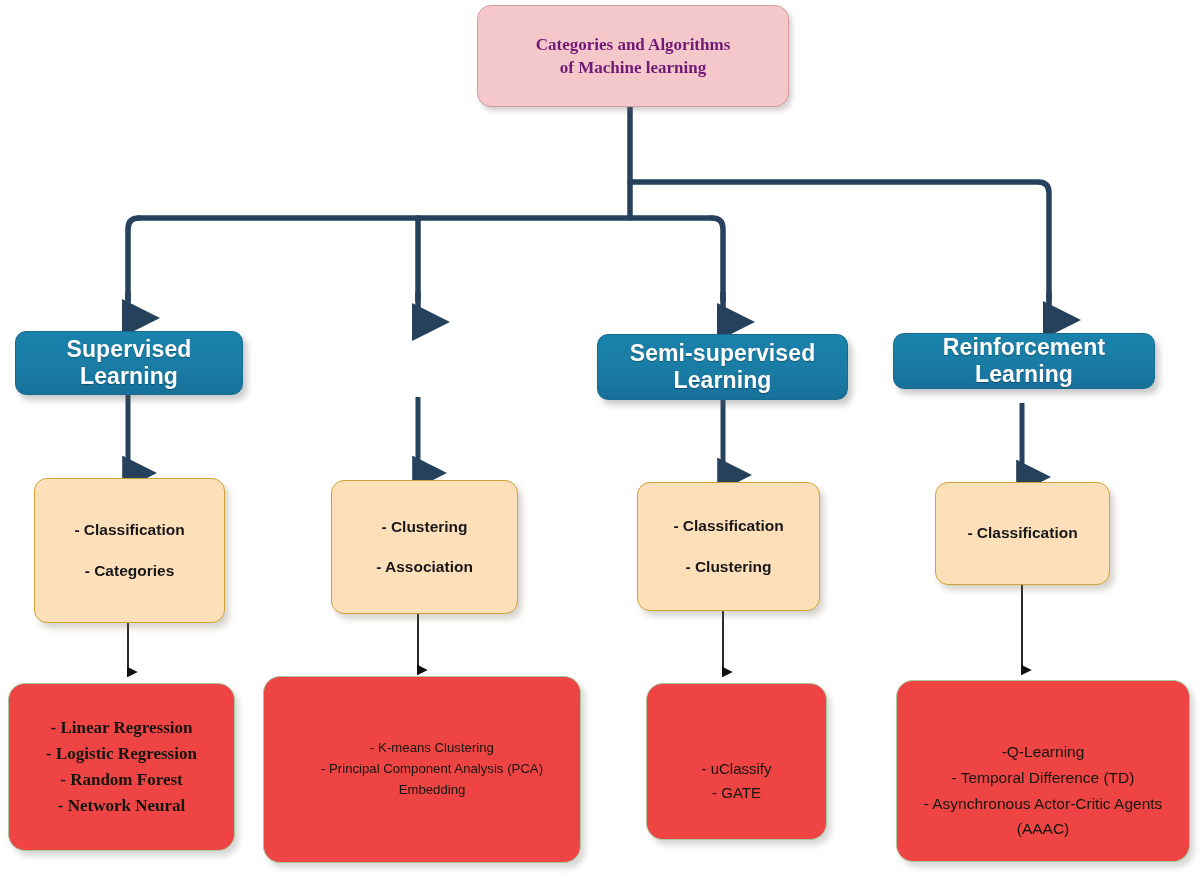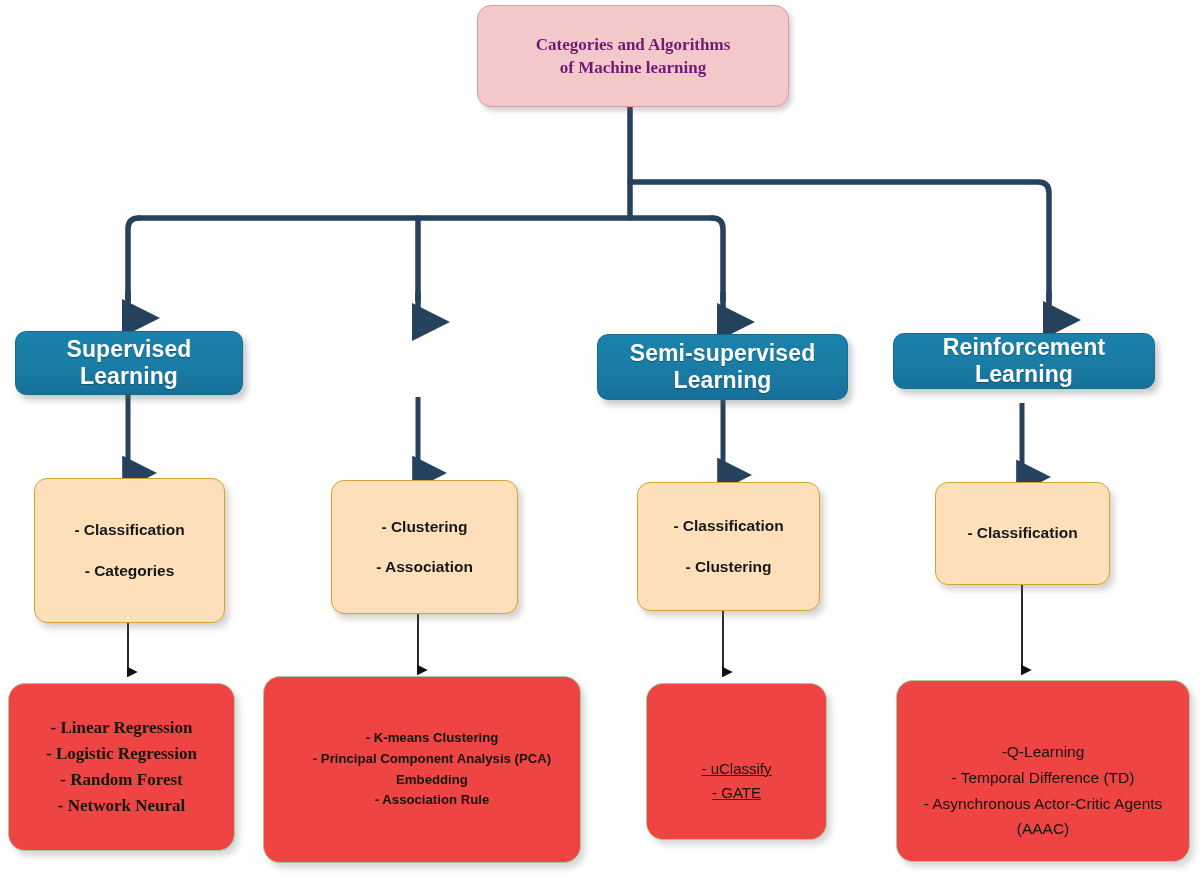--- a/index.html
+++ b/index.html
@@ -60,21 +60,21 @@
   }
   .algo .lines{padding:0 8px;}
   .algo.serif .lines{
     font-family:"Liberation Serif",serif;
     font-weight:bold;
     font-size:17px;
     line-height:1.52;
   }
   .algo.sans-bold .lines{
     font-family:"Liberation Sans",sans-serif;
-    font-weight:bold;
+    font-weight:normal;
     font-size:13.2px;
     line-height:1.58;
     margin-left:20px;
   }
   .algo.sans .lines{
     font-family:"Liberation Sans",sans-serif;
     font-weight:normal;
     font-size:15px;
     line-height:1.62;
     margin-top:39px;
@@ -188,25 +188,24 @@
       <div>- Random Forest</div>
       <div>- Network Neural</div>
     </div>
   </div>
 
   <div class="node algo sans-bold" style="left:263px;top:676px;width:318px;height:187px;">
     <div class="lines">
       <div>- K-means Clustering</div>
       <div>- Principal Component Analysis (PCA)</div>
       <div>Embedding</div>
-      <div>- Association Rule</div>
-    </div>
-  </div>
-
-  <div class="node algo sans" style="left:646px;top:683px;width:181px;height:157px;text-decoration:underline;">
+    </div>
+  </div>
+
+  <div class="node algo sans" style="left:646px;top:683px;width:181px;height:157px;">
     <div class="lines">
       <div>- uClassify</div>
       <div>- GATE</div>
     </div>
   </div>
 
   <div class="node algo sans big" style="left:896px;top:680px;width:294px;height:182px;">
     <div class="lines">
       <div>-Q-Learning</div>
       <div>- Temporal Difference (TD)</div>

